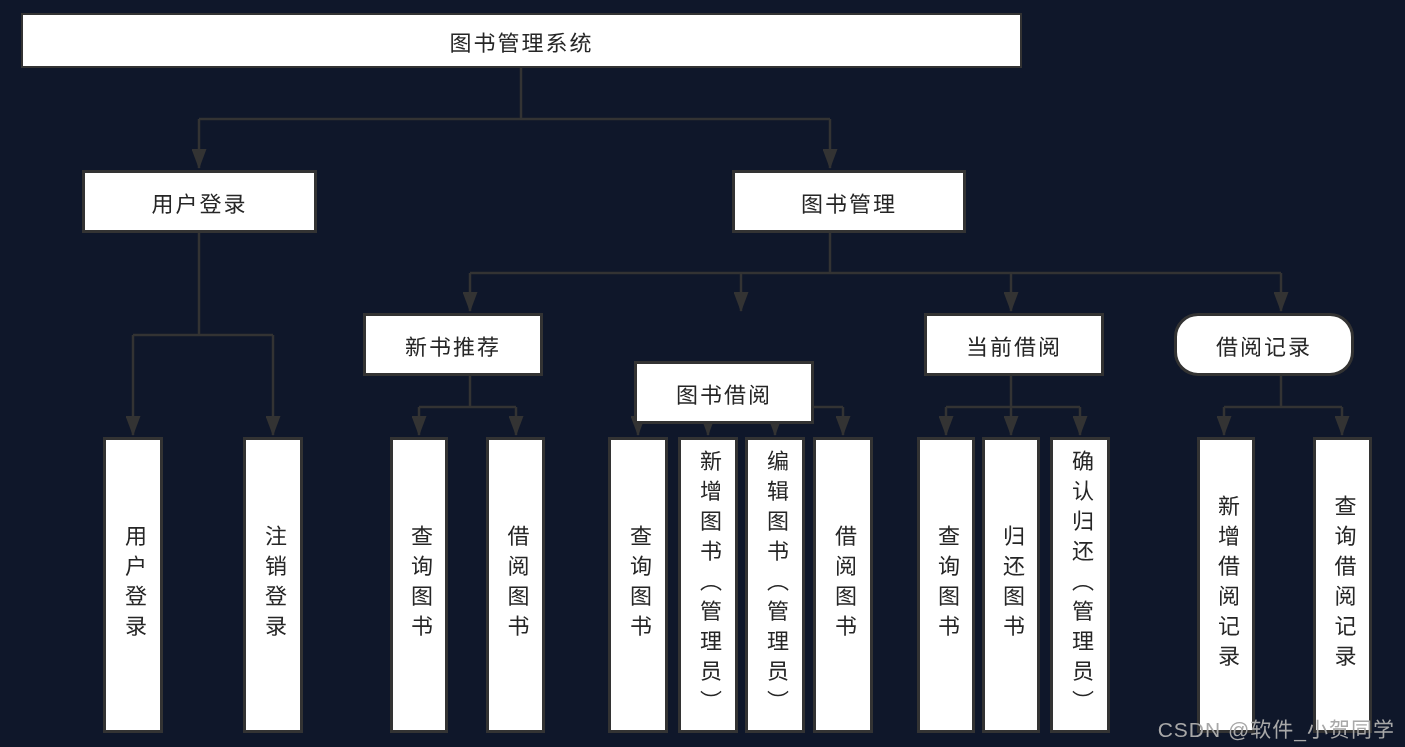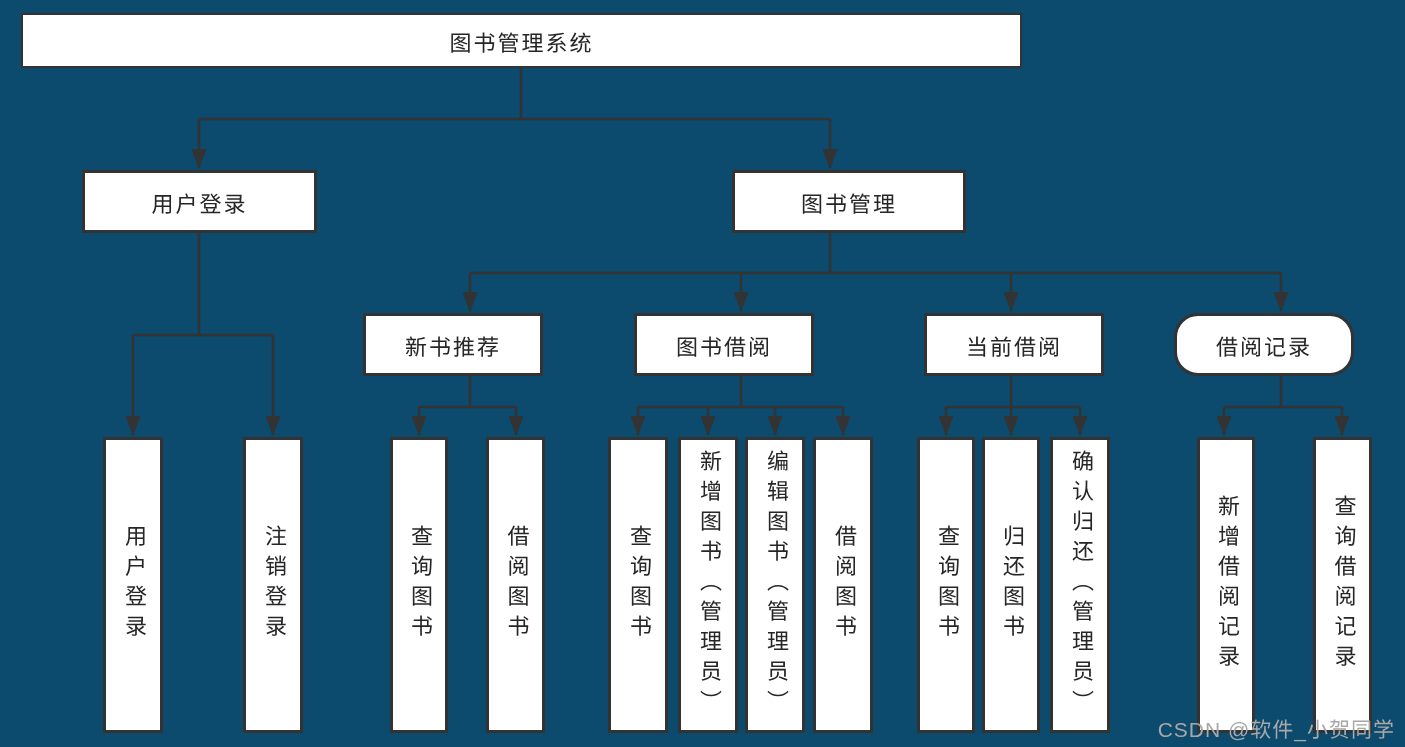--- a/index.html
+++ b/index.html
@@ -4,21 +4,21 @@
 <style>
   html, body {
     margin: 0;
     padding: 0;
     background: #ffffff;
   }
   #canvas {
     position: relative;
     width: 1405px;
     height: 747px;
-    background: #0c4a6e;
+    background: #0f172a;
     font-family: "Liberation Sans", sans-serif;
     color: #262626;
     overflow: hidden;
   }
   #wires {
     position: absolute;
     left: 0;
     top: 0;
     pointer-events: none;
   }
@@ -53,21 +53,21 @@
     letter-spacing: 8px;
     font-size: 22px;
     line-height: 1;
     white-space: nowrap;
   }
   
   #node-user-login   { left: 82px;  width: 235px; }
   #node-book-mgmt    { left: 732px; width: 234px; }
   
   #node-recommend    { left: 363px; }
-  #node-borrow       { left: 634px; }
+  #node-borrow       { left: 634px; margin-top: 48px; }
   #node-current      { left: 924px; }
   #node-records      { left: 1174px; border-radius: 24px; }
   
   #leaf-a1 { left: 103px;  width: 60px; }
   #leaf-a2 { left: 243px;  width: 60px; }
   #leaf-b1 { left: 390px;  width: 58px; }
   #leaf-b2 { left: 486px;  width: 59px; }
   #leaf-c1 { left: 608px;  width: 60px; }
   #leaf-c2 { left: 678px;  width: 60px; }
   #leaf-c3 { left: 745px;  width: 60px; }

